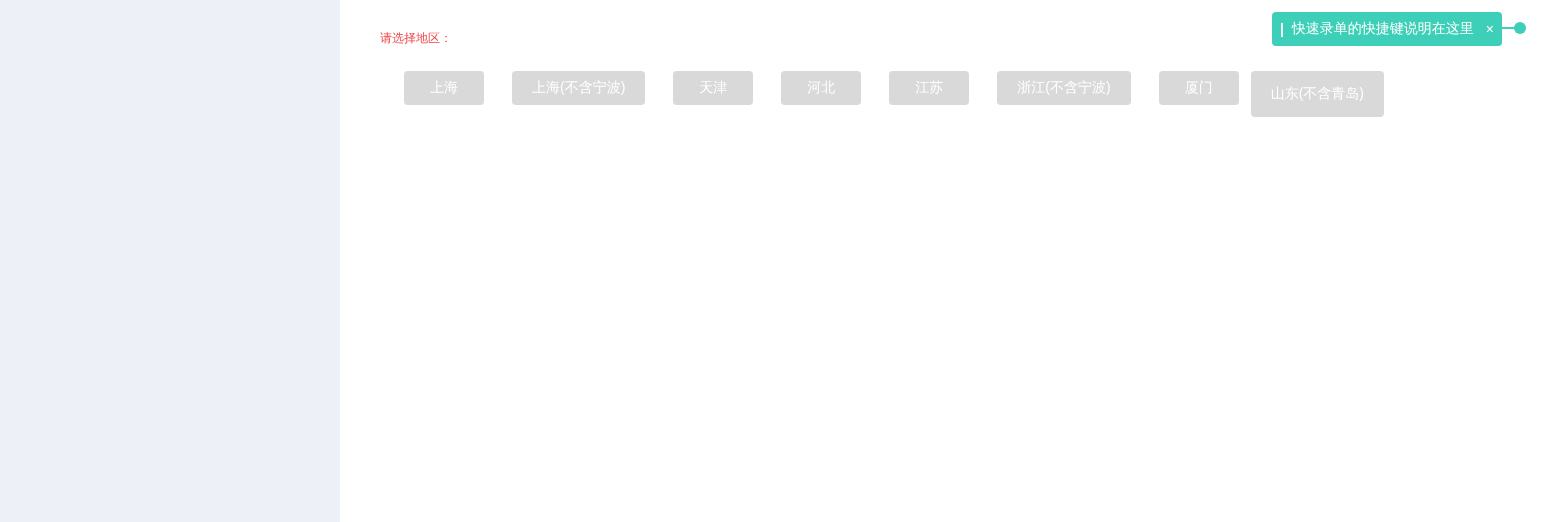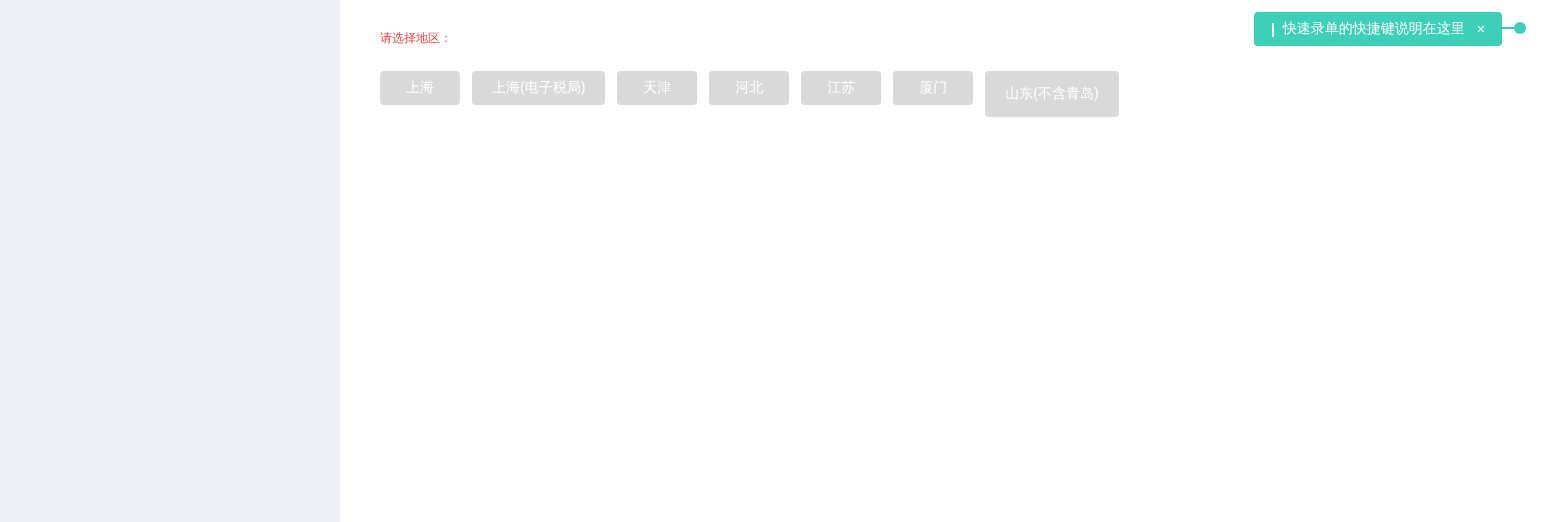--- a/index.html
+++ b/index.html
@@ -63,21 +63,21 @@
       min-width: 80px;
       font-family: "Microsoft YaHei", "PingFang SC", sans-serif;
     }
 
     .tooltip-banner {
       position: absolute;
       top: 12px;
       right: 60px;
       background: #3ecfb8;
       color: #ffffff;
-      padding: 8px 17px;
+      padding: 8px 8px;
       border-radius: 4px;
       font-size: 14px;
       display: flex;
       align-items: center;
       gap: 8px;
       white-space: nowrap;
     }
 
     .tooltip-banner::before {
       content: "|";
@@ -106,44 +106,46 @@
       position: absolute;
       top: 27px;
       right: 42px;
       width: 20px;
       height: 2px;
       background: #3ecfb8;
     }
 
     .row-1 {
       display: flex;
-      gap: 12px;
+      gap: 28px;
       margin-bottom: 12px;
+      margin-left: 24px;
     }
 
     .row-2 {
       display: flex;
     }
   </style>
 </head>
 <body>
 
 <div class="left-sidebar"></div>
 
 <div class="main-content">
   <div class="page-title">请选择地区：</div>
 
   <div class="region-buttons">
     <div class="row-1">
 
     <button class="region-btn">上海</button>
-        <button class="region-btn">上海(电子税局)</button>
+        <button class="region-btn">上海(不含宁波)</button>
         <button class="region-btn">天津</button>
         <button class="region-btn">河北</button>
         <button class="region-btn">江苏</button>
+        <button class="region-btn">浙江(不含宁波)</button>
         <button class="region-btn">厦门</button>
       </div>
     <div class="row-2">
 
     <button class="region-btn">山东(不含青岛)</button>
       </div>
   </div>
 </div>
 
 <div class="tooltip-banner">

